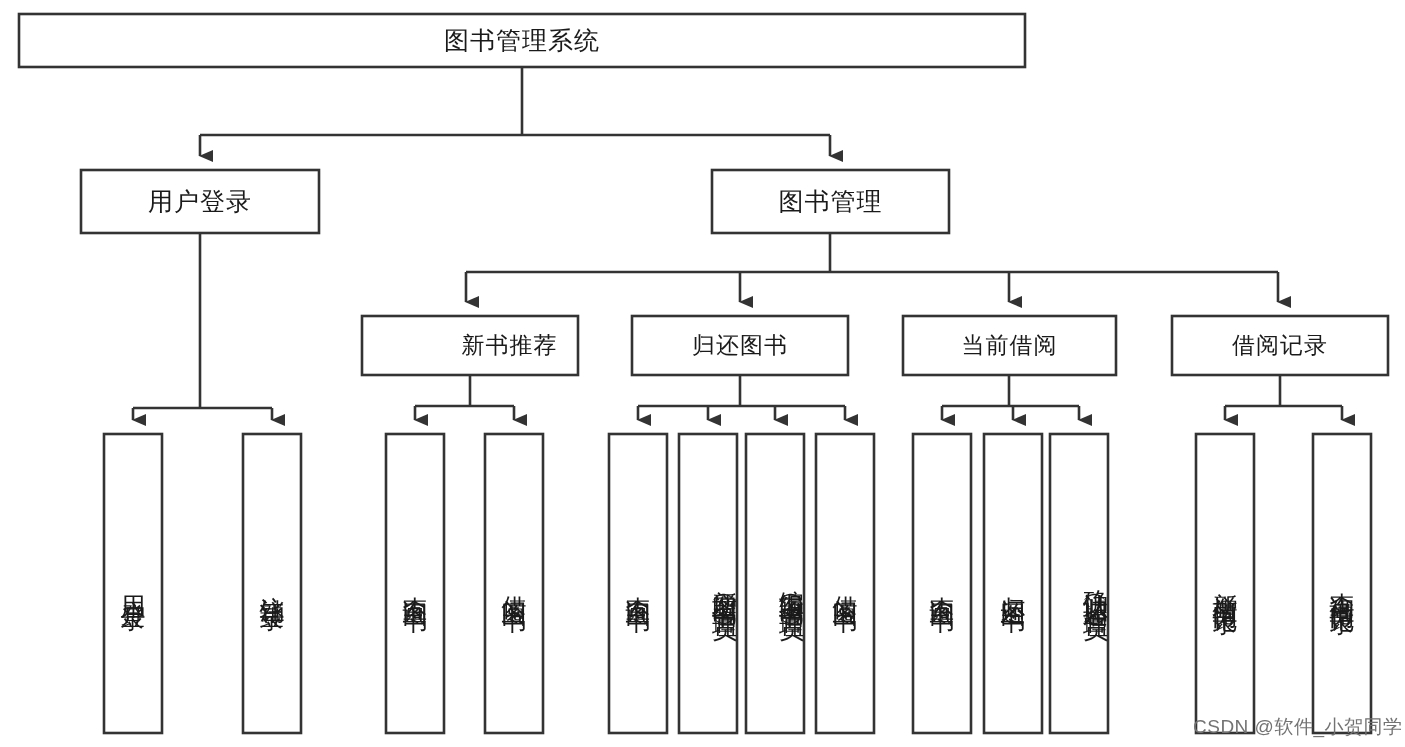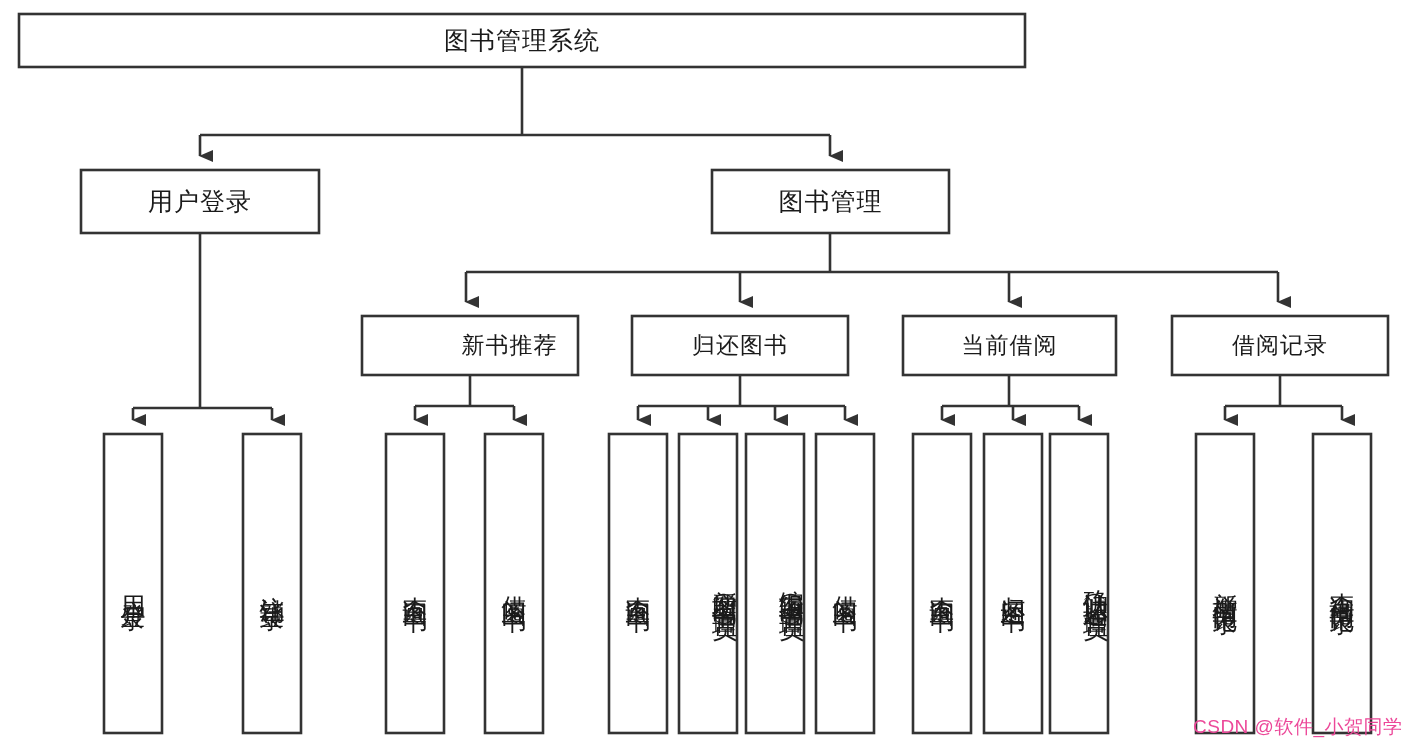--- a/index.html
+++ b/index.html
@@ -64,21 +64,21 @@
     writing-mode: vertical-rl;
     text-orientation: upright;
     font-size: 25px;
     line-height: 1.0;
     letter-spacing: 4px;
     white-space: nowrap;
   }
   .watermark {
     position: absolute;
     font-size: 19px;
-    color: #ec4899;
+    color: #737373;
     letter-spacing: 0.5px;
     white-space: nowrap;
     pointer-events: none;
     font-family: "Liberation Sans", "DejaVu Sans", sans-serif;
   }
 </style>
 </head>
 <body>
 
 <div id="diagram-root">

